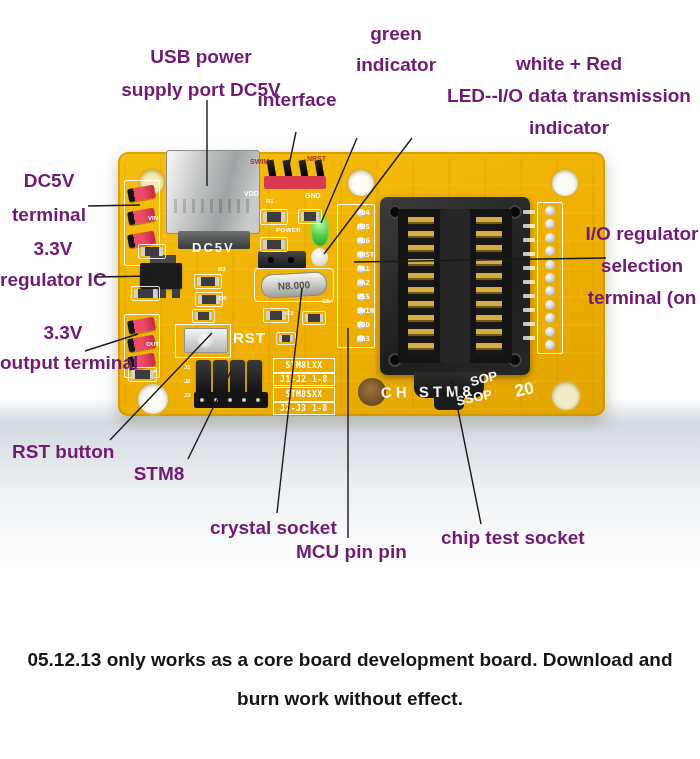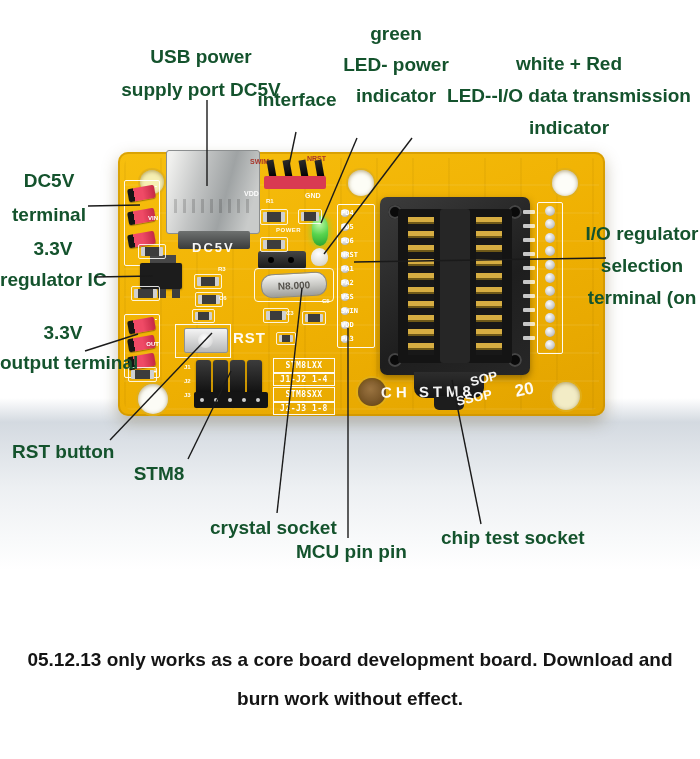--- a/index.html
+++ b/index.html
@@ -9,21 +9,21 @@
     font-family:"Liberation Sans", sans-serif;
   }
   
   .surface {
     position:absolute; left:0; top:398px; width:700px; height:172px; z-index:1;
     background:linear-gradient(180deg, rgba(214,220,226,0) 0%, rgba(204,211,219,0.85) 14%,
                rgba(222,227,232,0.55) 52%, rgba(246,248,250,0) 100%);
   }
   
   .callout {
-    position:absolute; z-index:3; font-weight:bold; color:#14532d;
+    position:absolute; z-index:3; font-weight:bold; color:#701a75;
     font-size:19px; line-height:32px; text-align:center; white-space:nowrap;
   }
   .co-usb   { left:118px; top:40px;  width:166px; line-height:33px; }
   .co-swin  { left:252px; top:84px;  width:90px;  line-height:31px; }
   .co-green { left:341px; top:18px;  width:110px; line-height:31px; }
   .co-data  { left:440px; top:48px;  width:258px; line-height:32px; }
   .co-dc5v  { left:3px;   top:164px; width:92px;  line-height:34px; }
   .co-reg   { left:0px;   top:233px; width:106px; line-height:31px; }
   .co-out   { left:0px;   top:318px; width:126px; line-height:30px; }
   .co-rst   { left:12px;  top:436px; width:120px; text-align:left; }
@@ -131,21 +131,21 @@
   .zif .cavity { left:18px; top:12px; width:114px; height:154px; background:#141414; border-radius:3px; }
   .zif .col { top:20px; width:26px; height:138px;
          background:repeating-linear-gradient(180deg,#d6ad42 0 5px,#6f5918 5px 7px,#181818 7px 14px); }
   .zif .cbar { left:60px; top:12px; width:30px; height:154px; background:#262626; border-radius:3px; }
   .zif-lever { left:296px; top:220px; width:70px; height:26px; border-radius:0 0 10px 10px;
                background:linear-gradient(180deg,#2d2d2d,#151515); }
   .zif-tab   { left:316px; top:244px; width:30px; height:14px; background:#1d1d1d; border-radius:0 0 5px 5px; }
   
   .lpins { left:219px; top:52px; width:38px; height:144px; border:1px solid rgba(255,255,255,.95);
            border-radius:2px; display:flex; flex-direction:column; justify-content:space-between;
-           padding:2px 0; box-sizing:border-box; }
+           padding:2px 16px; box-sizing:border-box; }
   .lrow  { position:relative; display:flex; align-items:center; gap:3px; padding-left:3px; height:12px; }
   .lhole { width:8px; height:8px; border-radius:50%; flex:0 0 auto;
            background:radial-gradient(circle at 40% 35%, #ffffff, #cfcfcf 55%, #979797); }
   .lpin-label { font-family:"DejaVu Sans Mono", monospace; font-size:7px; font-weight:bold;
            color:#fff; line-height:8px; }
   .rpins { left:419px; top:50px; width:26px; height:152px; border:1px solid rgba(255,255,255,.95);
            border-radius:2px; display:flex; flex-direction:column; justify-content:space-between;
            align-items:center; padding:3px 0; box-sizing:border-box; }
   .rhole { position:relative; width:10px; height:10px; border-radius:50%;
            background:radial-gradient(circle at 40% 35%, #ffffff, #c9c9c9 60%, #8a8a8a); }
@@ -169,21 +169,20 @@
 
 <div class="callout co-usb">
   <div>USB power</div>
   <div>supply port DC5V</div>
 </div>
 <div class="callout co-swin">
   <div>interface</div>
 </div>
 <div class="callout co-green">
   <div>green</div>
-  <div>LED- power</div>
   <div>indicator</div>
 </div>
 <div class="callout co-data">
   <div>white + Red</div>
   <div>LED--I/O data transmission</div>
   <div>indicator</div>
 </div>
 <div class="callout co-dc5v">
   <div>DC5V</div>
   <div>terminal</div>
@@ -271,21 +270,21 @@
   <div class="jumper" style="left:112px;"></div>
   <div class="jumper" style="left:129px;"></div>
   <div class="jbase">
     <div class="jdot" style="left:6px;"></div>
     <div class="jdot" style="left:20px;"></div>
     <div class="jdot" style="left:34px;"></div>
     <div class="jdot" style="left:48px;"></div>
     <div class="jdot" style="left:62px;"></div>
   </div>
   <div class="selbox" style="left:155px; top:206px; width:60px; height:13px;">STM8LXX</div>
-  <div class="selbox" style="left:155px; top:221px; width:60px; height:11px;">J1-J2 1-4</div>
+  <div class="selbox" style="left:155px; top:221px; width:60px; height:11px;">J1-J2 1-8</div>
   <div class="selbox" style="left:155px; top:235px; width:60px; height:13px;">STM8SXX</div>
   <div class="selbox" style="left:155px; top:250px; width:60px; height:11px;">J2-J3 1-8</div>
 
   <div class="xsock">
     <i style="left:10px;"></i>
     <i style="left:30px;"></i>
   </div>
   <div class="xtal-box"></div>
   <div class="xtal">N8.000</div>
 

